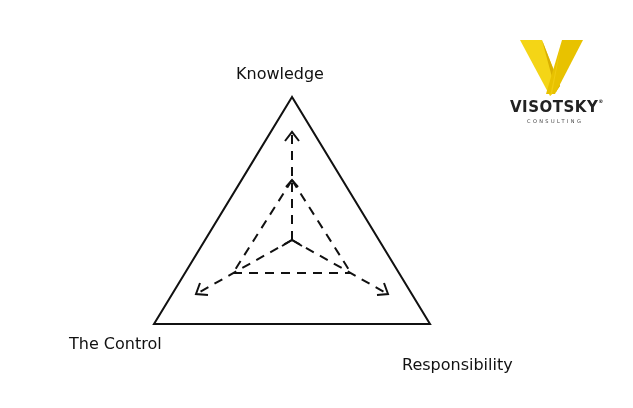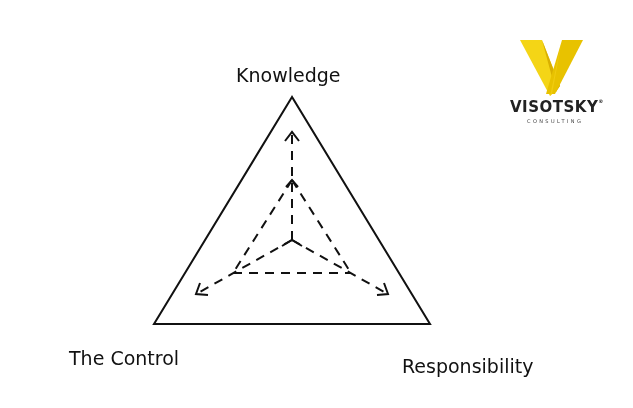--- a/index.html
+++ b/index.html
@@ -1,19 +1,19 @@
 <!DOCTYPE html>
 <html><head>
 <meta charset="utf-8">
 <style>
   html, body { margin:0; padding:0; background:#ffffff; }
   body { width:633px; height:408px; position:relative; overflow:hidden; font-family:"DejaVu Sans", sans-serif; }
-  .label { position:absolute; color:#111111; font-size:19px; white-space:nowrap; line-height:1; }
+  .label { position:absolute; color:#111111; font-size:16px; white-space:nowrap; line-height:1; }
   #lbl-top { left:236px; top:66px; }
-  #lbl-left { left:69px; top:349px; }
+  #lbl-left { left:69px; top:336px; }
   #lbl-right { left:402px; top:357px; }
   svg#diagram { position:absolute; left:0; top:0; }
   .logo { position:absolute; left:500px; top:38px; width:110px; height:95px; }
   .logo-word { position:absolute; left:510px; top:98px; font-family:"DejaVu Sans", sans-serif; font-weight:bold; font-size:15px; color:#222; letter-spacing:0.5px; }
   .logo-sub { position:absolute; left:527px; top:118px; font-size:5px; letter-spacing:2.4px; color:#444; font-family:"DejaVu Sans", sans-serif; }
   .reg { font-size:5px; vertical-align:top; }
 </style>
 </head>
 <body>
 

